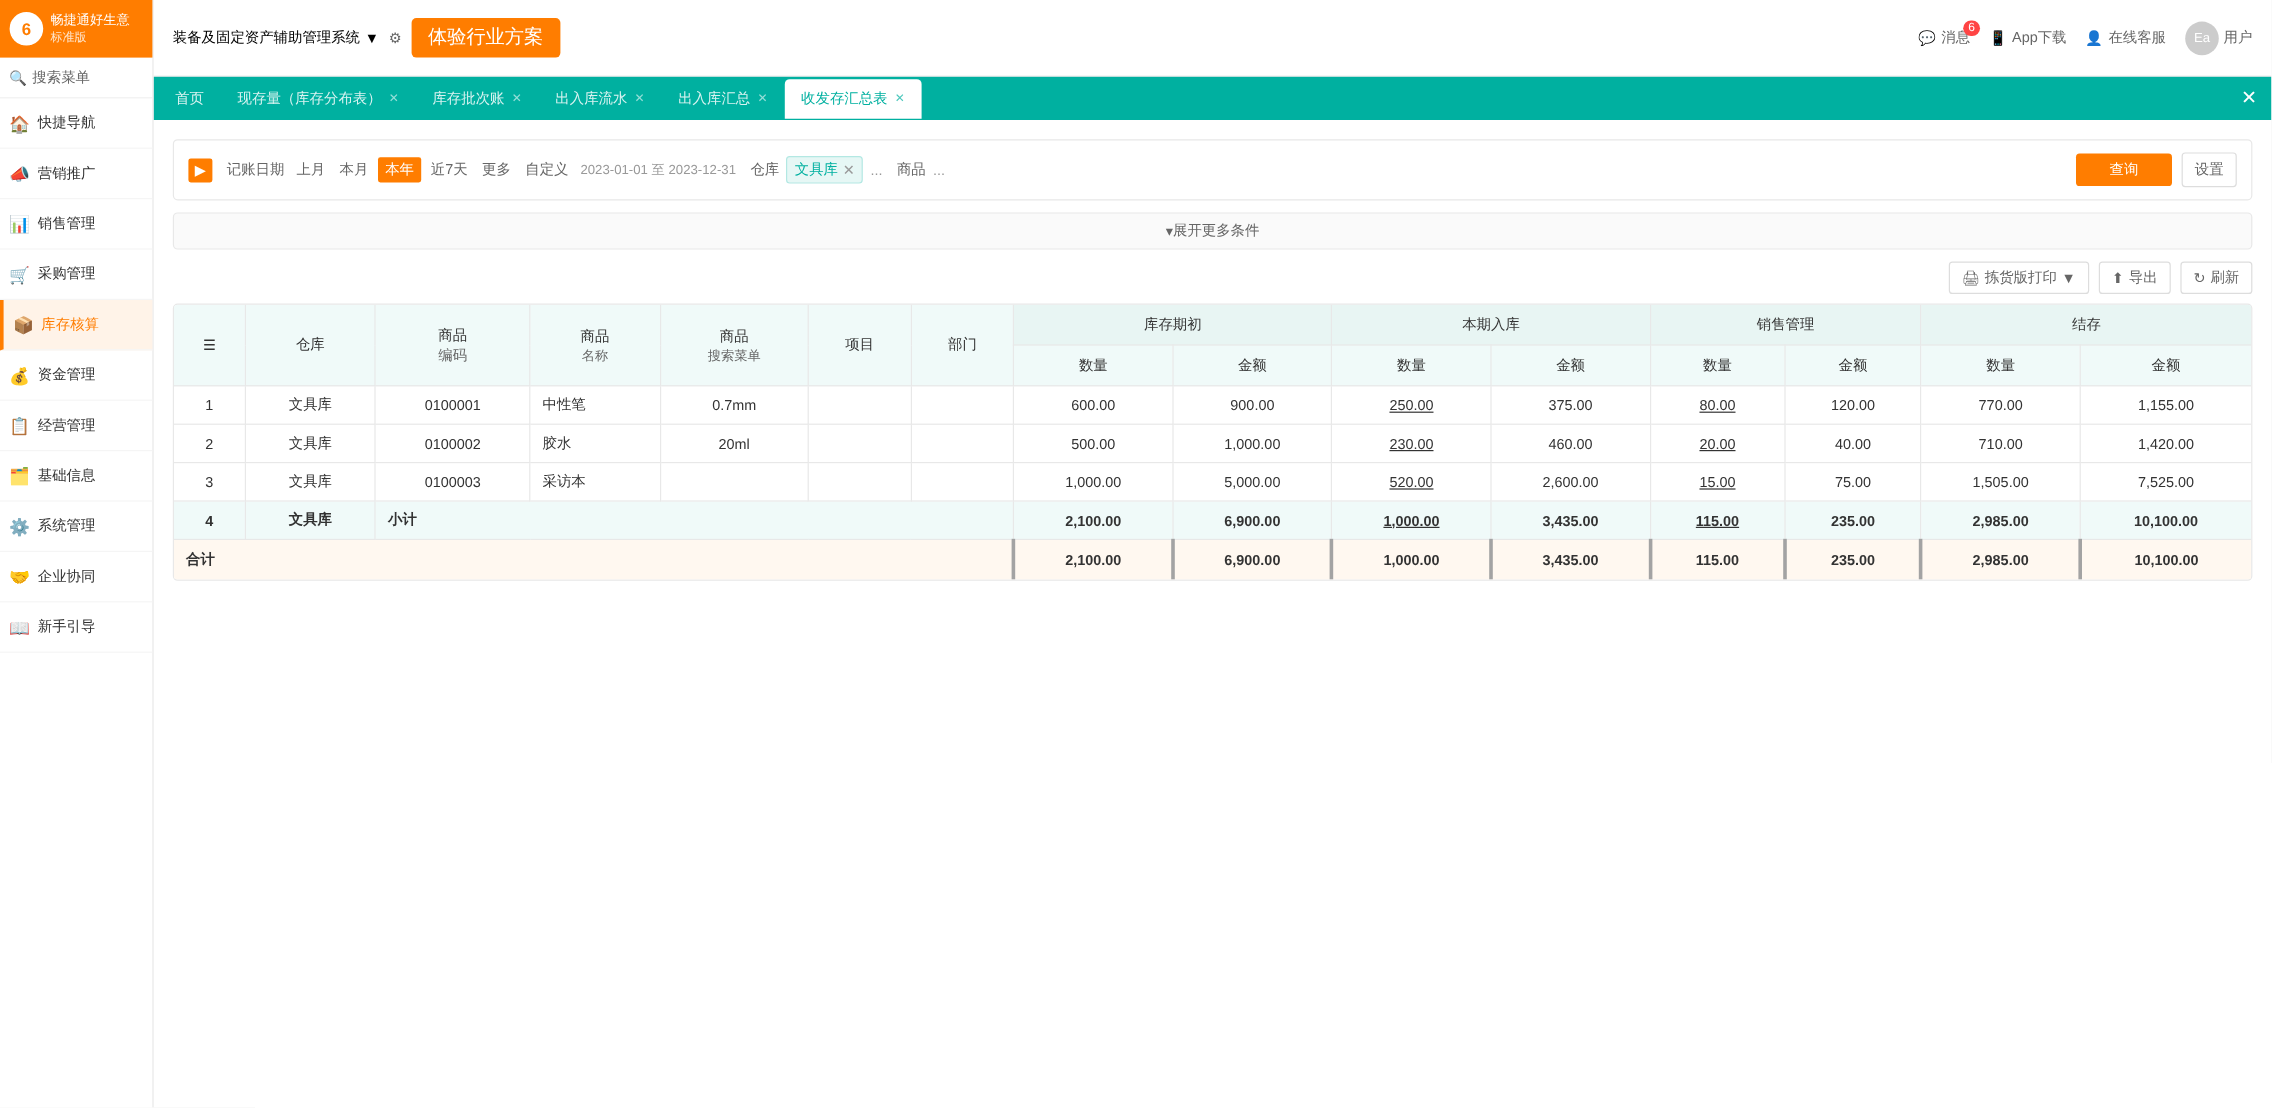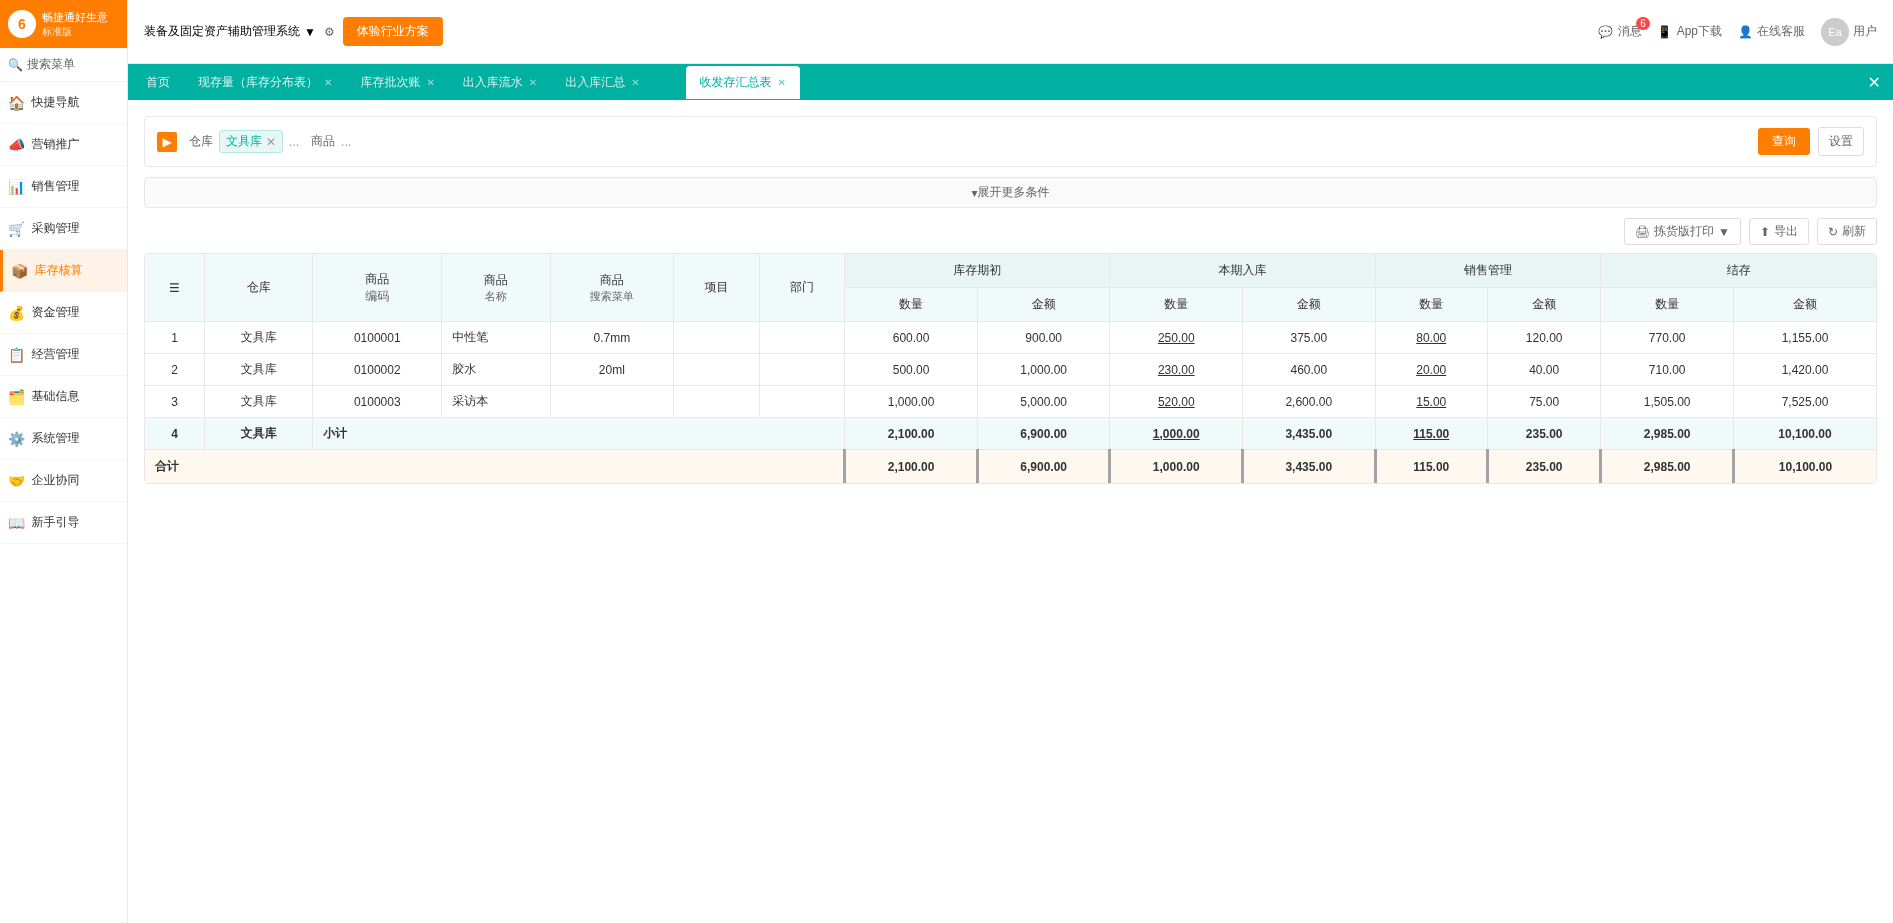--- a/index.html
+++ b/index.html
@@ -16,30 +16,30 @@
     .sidebar-nav-icon { font-size: 14px; }
     .sidebar-nav-label { font-size: 12px; }
 
     
     .main { flex: 1; display: flex; flex-direction: column; overflow: hidden; }
 
     
     .topbar { background: #fff; height: 64px; display: flex; align-items: center; justify-content: space-between; padding: 0 16px; border-bottom: 1px solid #e8e8e8; flex-shrink: 0; }
     .topbar-left { display: flex; align-items: center; gap: 8px; }
     .topbar-system-select { display: flex; align-items: center; gap: 4px; cursor: pointer; }
-    .topbar-btn-experience { background: #ff7d00; color: #fff; border: none; border-radius: 4px; padding: 6px 14px; cursor: pointer; font-size: 12px; }
+    .topbar-btn-experience { background: #ff7d00; color: #fff; border: none; border-radius: 4px; padding: 6px 14px; cursor: pointer; font-size: 16px; }
     .topbar-right { display: flex; align-items: center; gap: 16px; color: #666; font-size: 12px; }
     .topbar-right-item { display: flex; align-items: center; gap: 4px; cursor: pointer; position: relative; }
     .badge { background: #ff4444; color: #fff; border-radius: 8px; padding: 1px 4px; font-size: 10px; position: absolute; top: -6px; right: -8px; }
     .avatar { width: 28px; height: 28px; background: #ccc; border-radius: 50%; display: flex; align-items: center; justify-content: center; color: #fff; font-size: 11px; }
 
     
     .tabbar { background: #00b0a0; display: flex; align-items: center; padding: 0 4px; flex-shrink: 0; min-height: 36px; }
     .tab { padding: 8px 14px; color: rgba(255,255,255,0.85); cursor: pointer; display: flex; align-items: center; gap: 6px; font-size: 12px; white-space: nowrap; }
-    .tab.active { background: #fff; color: #00b0a0; border-radius: 4px 4px 0 0; margin-left: 32px; }
+    .tab.active { background: #fff; color: #00b0a0; border-radius: 4px 4px 0 0; }
     .tab-close { font-size: 10px; opacity: 0.7; }
     .tabbar-close { margin-left: auto; color: #fff; cursor: pointer; padding: 4px 8px; font-size: 16px; }
 
     
     .content { flex: 1; overflow: auto; background: #f5f5f5; padding: 0; }
     .page-container { background: #fff; margin: 0; padding: 16px; min-height: 100%; }
 
     
     .page-title { font-size: 14px; font-weight: bold; color: #333; margin-bottom: 14px; }
 
@@ -49,21 +49,21 @@
     .filter-label { color: #666; font-size: 12px; }
     .filter-expand-btn { background: #ff7d00; color: #fff; border: none; width: 20px; height: 20px; border-radius: 2px; cursor: pointer; font-size: 12px; display: flex; align-items: center; justify-content: center; flex-shrink: 0; }
     .date-options { display: flex; gap: 4px; align-items: center; }
     .date-option { color: #666; cursor: pointer; padding: 2px 4px; font-size: 12px; }
     .date-option.active { background: #ff7d00; color: #fff; border-radius: 2px; padding: 2px 6px; }
     .date-range { color: #999; font-size: 11px; }
     .tag { background: #e6f7f5; color: #00b0a0; border: 1px solid #b3e8e3; border-radius: 3px; padding: 2px 6px; display: flex; align-items: center; gap: 4px; font-size: 12px; }
     .tag-close { cursor: pointer; color: #999; }
     .filter-more { color: #999; cursor: pointer; font-size: 12px; }
     .filter-right { margin-left: auto; display: flex; gap: 8px; align-items: center; }
-    .btn-query { background: #ff7d00; color: #fff; border: none; border-radius: 3px; padding: 5px 14px; cursor: pointer; font-size: 12px; }
+    .btn-query { background: #ff7d00; color: #fff; border: none; border-radius: 3px; padding: 5px 28px; cursor: pointer; font-size: 12px; }
     .btn-settings { color: #666; border: 1px solid #ddd; background: #fff; border-radius: 3px; padding: 5px 10px; cursor: pointer; font-size: 12px; }
     .expand-more-bar { background: #fafafa; border: 1px solid #e8e8e8; border-radius: 4px; padding: 6px 12px; margin-bottom: 10px; display: flex; align-items: center; justify-content: center; cursor: pointer; color: #666; font-size: 12px; }
     .toolbar { display: flex; justify-content: flex-end; gap: 8px; margin-bottom: 8px; align-items: center; }
     .toolbar-btn { color: #666; border: 1px solid #ddd; background: #fff; border-radius: 3px; padding: 4px 10px; cursor: pointer; font-size: 12px; display: flex; align-items: center; gap: 4px; }
 
     
     .table-container { border: 1px solid #e8e8e8; border-radius: 4px; overflow: hidden; }
     table { width: 100%; border-collapse: collapse; font-size: 12px; }
     thead tr { background: #f0faf9; }
     thead th { padding: 8px 10px; text-align: center; color: #333; border-right: 1px solid #e8e8e8; border-bottom: 1px solid #e8e8e8; font-weight: normal; white-space: nowrap; }
@@ -198,20 +198,32 @@
     </div>
     <div class="tabbar-close">✕</div>
   </div>
 
   <div class="content">
     <div class="page-container">
 
       <div class="filter-bar">
         <button class="filter-expand-btn">▶</button>
         <div class="filter-section">
+          <span class="filter-label">记账日期</span>
+          <div class="date-options">
+            <span class="date-option">上月</span>
+            <span class="date-option">本月</span>
+            <span class="date-option active">本年</span>
+            <span class="date-option">近7天</span>
+            <span class="date-option">更多</span>
+            <span class="date-option">自定义</span>
+          </div>
+          <span class="date-range">2023-01-01 至 2023-12-31</span>
+        </div>
+        <div class="filter-section">
           <span class="filter-label">仓库</span>
           <div class="tag">
             <span>文具库</span>
             <span class="tag-close">✕</span>
           </div>
           <span class="filter-more">...</span>
         </div>
         <div class="filter-section">
           <span class="filter-label">商品</span>
           <span class="filter-more">...</span>

